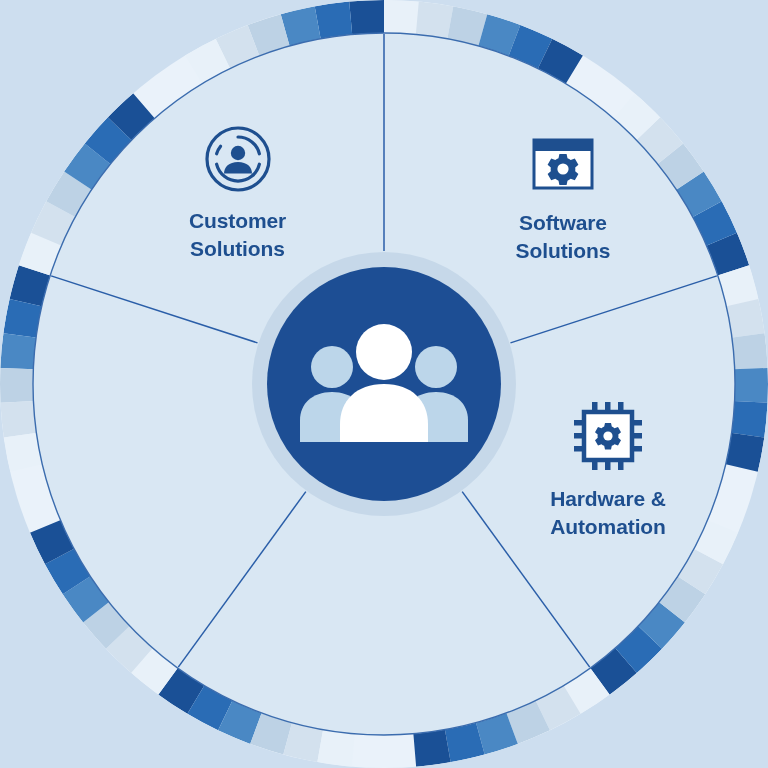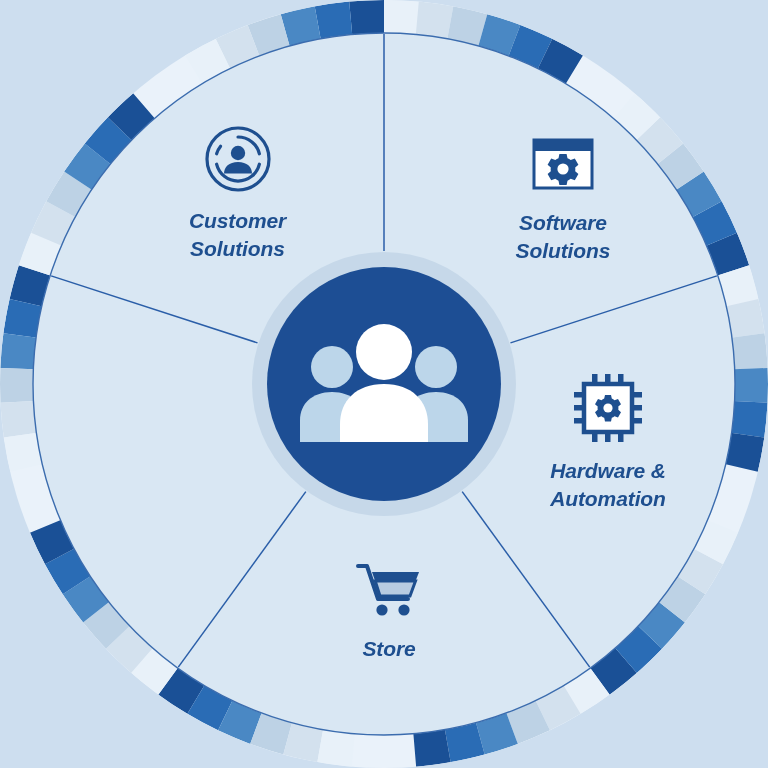--- a/index.html
+++ b/index.html
@@ -11,21 +11,20 @@
     width: 768px;
     height: 768px;
     overflow: hidden;
     font-family: "Liberation Sans", sans-serif;
   }
   #diagram-root {
     position: relative;
     width: 768px;
     height: 768px;
     background: #cddeef;
-    font-style: italic;
   }
   #wheel-svg {
     position: absolute;
     top: 0;
     left: 0;
     width: 768px;
     height: 768px;
     display: block;
   }
   .sector-label {
@@ -48,21 +47,21 @@
   }
   .sector-icon {
     display: block;
     margin-bottom: 13px;
   }
   .sector-icon svg { display: block; }
 
   
   #node-customer   { left: 140px; top: 124px;  width: 195px; }
   #node-software   { left: 468px; top: 138px;  width: 190px; }
-  #node-hardware   { left: 512px; top: 372px;  width: 192px; }
+  #node-hardware   { left: 512px; top: 400px;  width: 192px; }
   #node-store      { left: 300px; top: 560px;  width: 178px; }
   #node-delivery   { left: 68px;  top: 390px;  width: 178px; }
 </style>
 </head>
 <body>
 
 <div id="diagram-root">
 
   <svg id="wheel-svg" viewBox="0 0 768 768">
     <defs>
@@ -235,30 +234,15 @@
                    l2.7,-2.4 a10,10 0 0,1 0,-3.2 l-2.7,-2.4 l3,-5.3 l3.5,1.3
                    a10,10 0 0,1 2.7,-1.6 Z"></path>
           <circle cx="0" cy="0" r="4.6" fill="#ffffff"></circle>
         </g>
       </svg>
     </span>
     <span class="sector-label" style="position:static;">Hardware &amp;
 Automation</span>
   </div>
 
-  <div class="sector-node" id="node-store">
-    <span class="sector-icon">
-      <svg width="72" height="62" viewBox="0 0 72 62">
-        <g fill="none" stroke="#1e4f8f" stroke-width="4" stroke-linecap="round" stroke-linejoin="round">
-          <path d="M5,6 l9,0 l11,33 l30,0"></path>
-        </g>
-        <path d="M19,12 L66,12 L57,36 L27,36 Z" fill="#1e4f8f" opacity="0.18"></path>
-        <path d="M19,12 L66,12 L62.5,21 L22.2,21 Z" fill="#1e4f8f"></path>
-        <path d="M22.2,21 L62.5,21 L57,36 L27,36 Z" fill="none" stroke="#1e4f8f" stroke-width="3"></path>
-        <circle cx="29" cy="50" r="5.6" fill="#1e4f8f"></circle>
-        <circle cx="51" cy="50" r="5.6" fill="#1e4f8f"></circle>
-      </svg>
-    </span>
-    <span class="sector-label" style="position:static;">Store</span>
-  </div>
 
 
 </div>
 
 </body></html>

